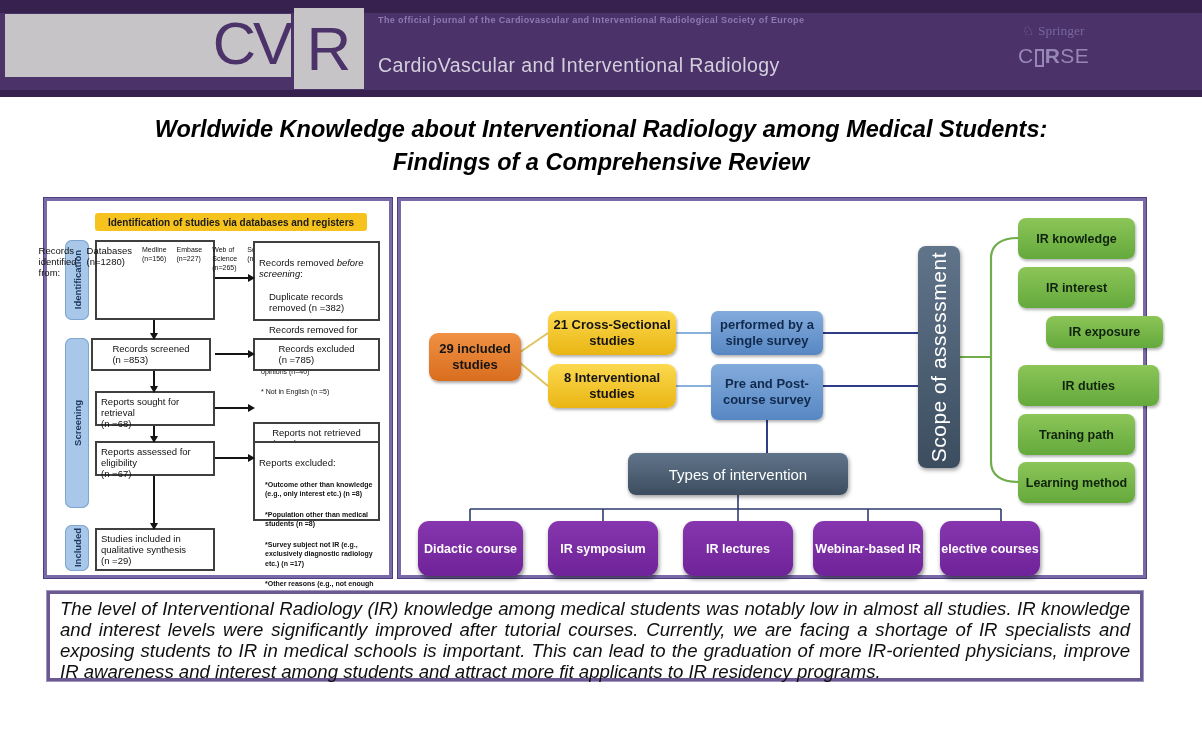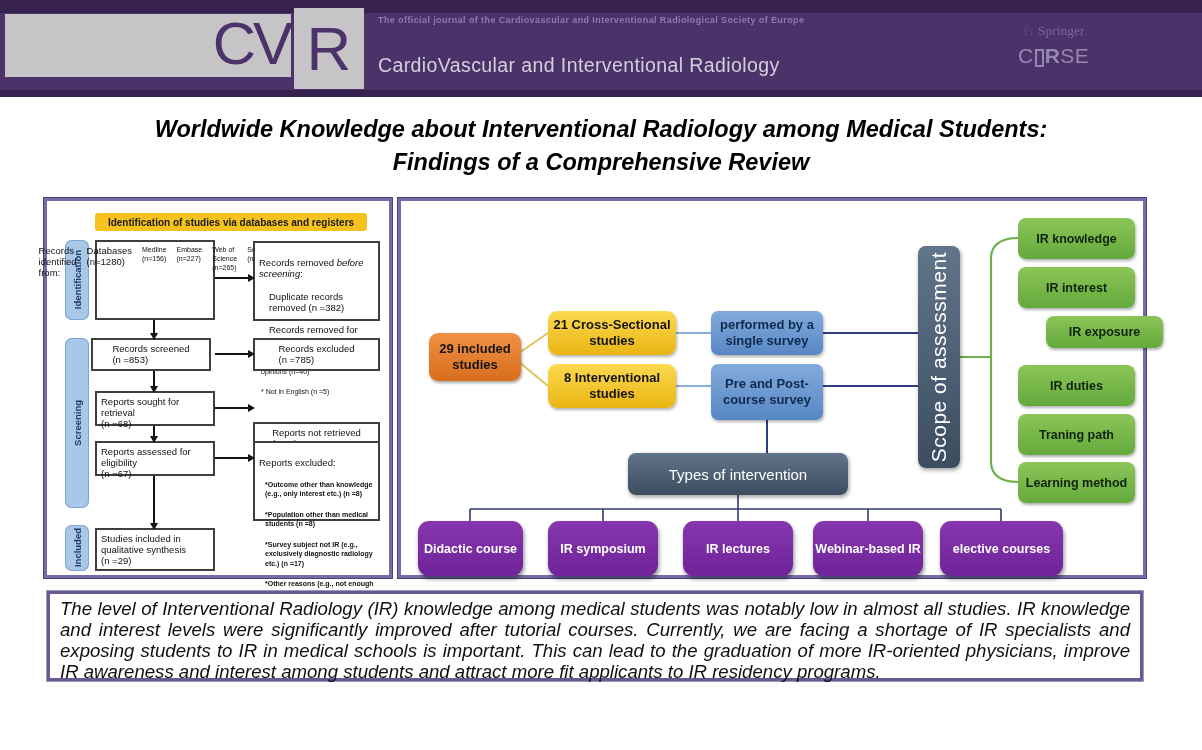--- a/index.html
+++ b/index.html
@@ -202,30 +202,30 @@
     <div class="node yellowb" style="left:147px; top:163px; width:128px; height:44px;">8 Interventional studies</div>
     <div class="node blueb" style="left:310px; top:110px; width:112px; height:44px;">performed by a single survey</div>
     <div class="node blueb" style="left:310px; top:163px; width:112px; height:56px;">Pre and Post-course survey</div>
 
     <div class="node slate types" style="left:227px; top:252px; width:220px; height:42px;">Types of intervention</div>
 
     <div class="node purpleb" style="left:17px;  top:320px; width:105px; height:55px;">Didactic course</div>
     <div class="node purpleb" style="left:147px; top:320px; width:110px; height:55px;">IR symposium</div>
     <div class="node purpleb" style="left:282px; top:320px; width:110px; height:55px;">IR lectures</div>
     <div class="node purpleb" style="left:412px; top:320px; width:110px; height:55px;">Webinar-based IR</div>
-    <div class="node purpleb" style="left:539px; top:320px; width:123px; height:55px;">elective courses</div>
+    <div class="node purpleb" style="left:539px; top:320px; width:100px; height:55px;">elective courses</div>
 
     <div class="node slate scopebar" style="left:517px; top:45px; width:42px; height:222px;">
       <span>Scope of assessment</span>
     </div>
 
     <div class="node greenb" style="left:617px; top:66px;  width:117px; height:41px;">IR interest</div>
     <div class="node greenb" style="left:617px; top:17px;  width:117px; height:41px;">IR knowledge</div>
     <div class="node greenb" style="left:645px; top:115px; width:117px; height:32px;">IR exposure</div>
-    <div class="node greenb" style="left:617px; top:164px; width:117px; height:41px;">IR duties</div>
+    <div class="node greenb" style="left:617px; top:164px; width:141px; height:41px;">IR duties</div>
     <div class="node greenb" style="left:617px; top:261px; width:117px; height:41px;">Learning method</div>
     <div class="node greenb" style="left:617px; top:213px; width:117px; height:41px;">Traning path</div>
   </section>
 
   <section class="summary">
     <p>The level of Interventional Radiology (IR) knowledge among medical students was notably low in almost all studies. IR knowledge and interest levels were significantly improved after tutorial courses. Currently, we are facing a shortage of IR specialists and exposing students to IR in medical schools is important. This can lead to the graduation of more IR-oriented physicians, improve IR awareness and interest among students and attract more fit applicants to IR residency programs.</p>
   </section>
 
 </div>
 

